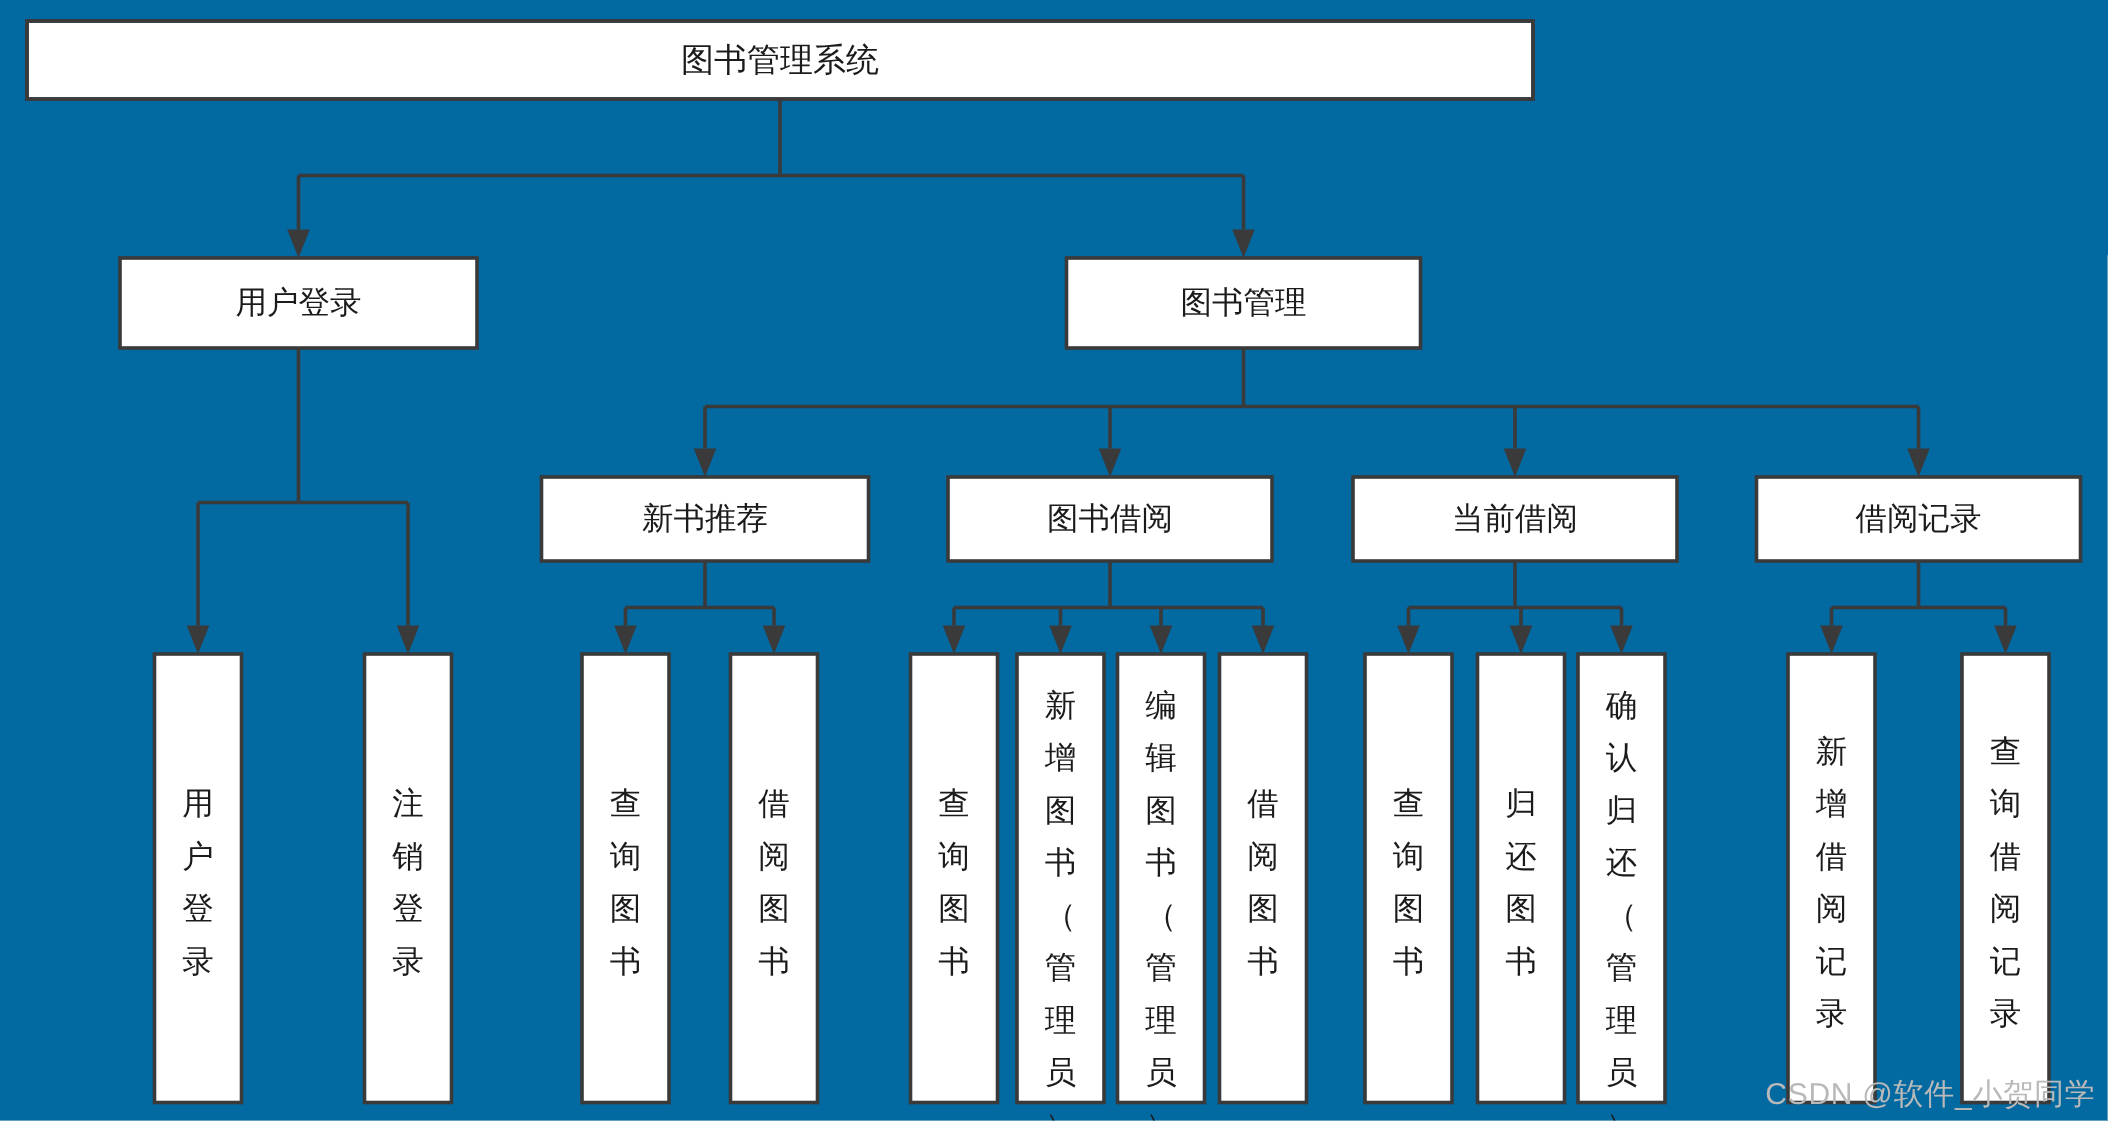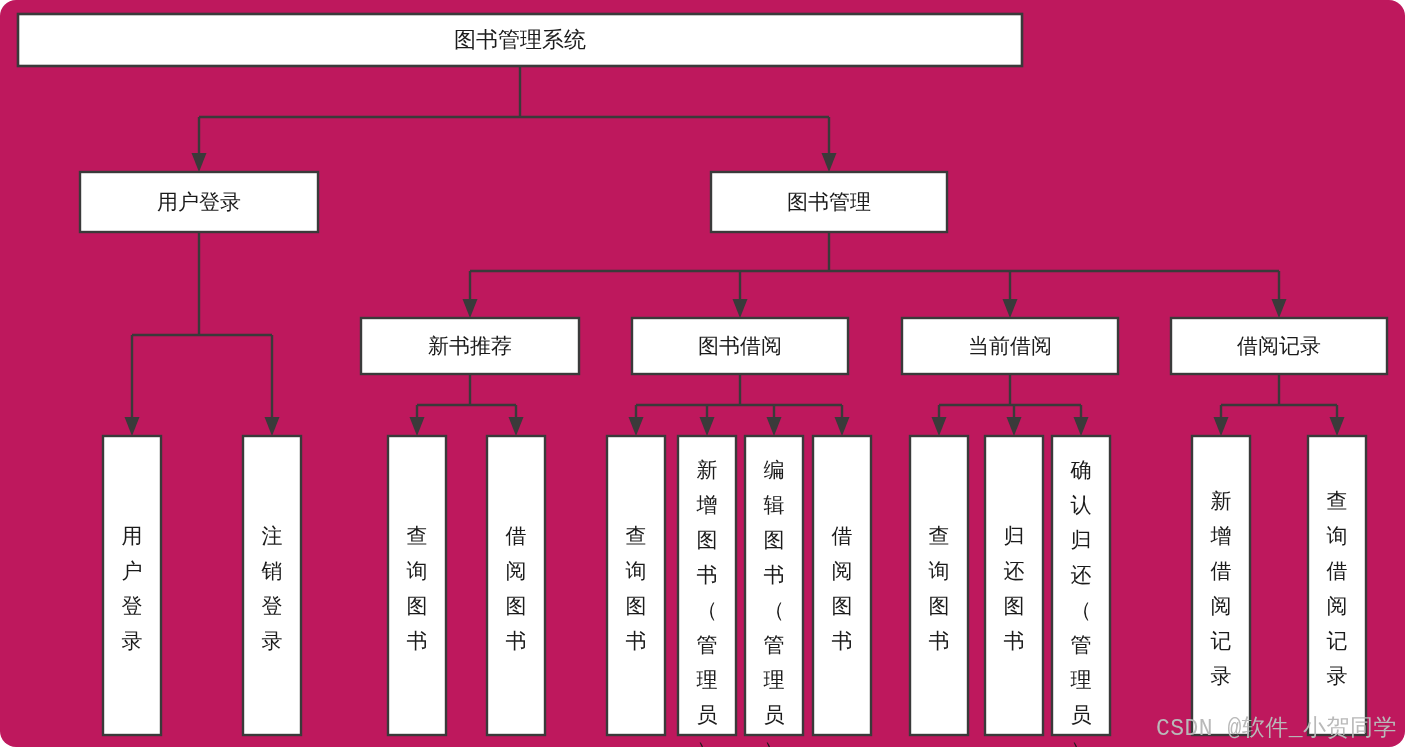--- a/index.html
+++ b/index.html
@@ -11,22 +11,21 @@
   body {
     width: 1405px;
     height: 747px;
     overflow: hidden;
     font-family: "DejaVu Sans", "Liberation Sans", sans-serif;
   }
   #diagram-root {
     position: relative;
     width: 1405px;
     height: 747px;
-    background: #be185d;
-    border-radius: 16px;
+    background: #0369a1;
   }
   svg#tree-svg {
     position: absolute;
     top: 0;
     left: 0;
     width: 1405px;
     height: 747px;
     display: block;
   }
   .node-box {
@@ -60,22 +59,22 @@
     stroke-linecap: butt;
   }
   .link-arrow {
     fill: #3a3a3a;
     stroke: none;
   }
   .watermark {
     position: absolute;
     right: 8px;
     bottom: 4px;
-    font-family: Liberation Mono, monospace;
-    font-size: 23px;
+    font-family: Liberation Sans, sans-serif;
+    font-size: 20px;
     color: #b9b9b9;
     white-space: nowrap;
     letter-spacing: 0.5px;
     user-select: none;
   }
 </style>
 </head>
 <body>
 
 <div id="diagram-root">

